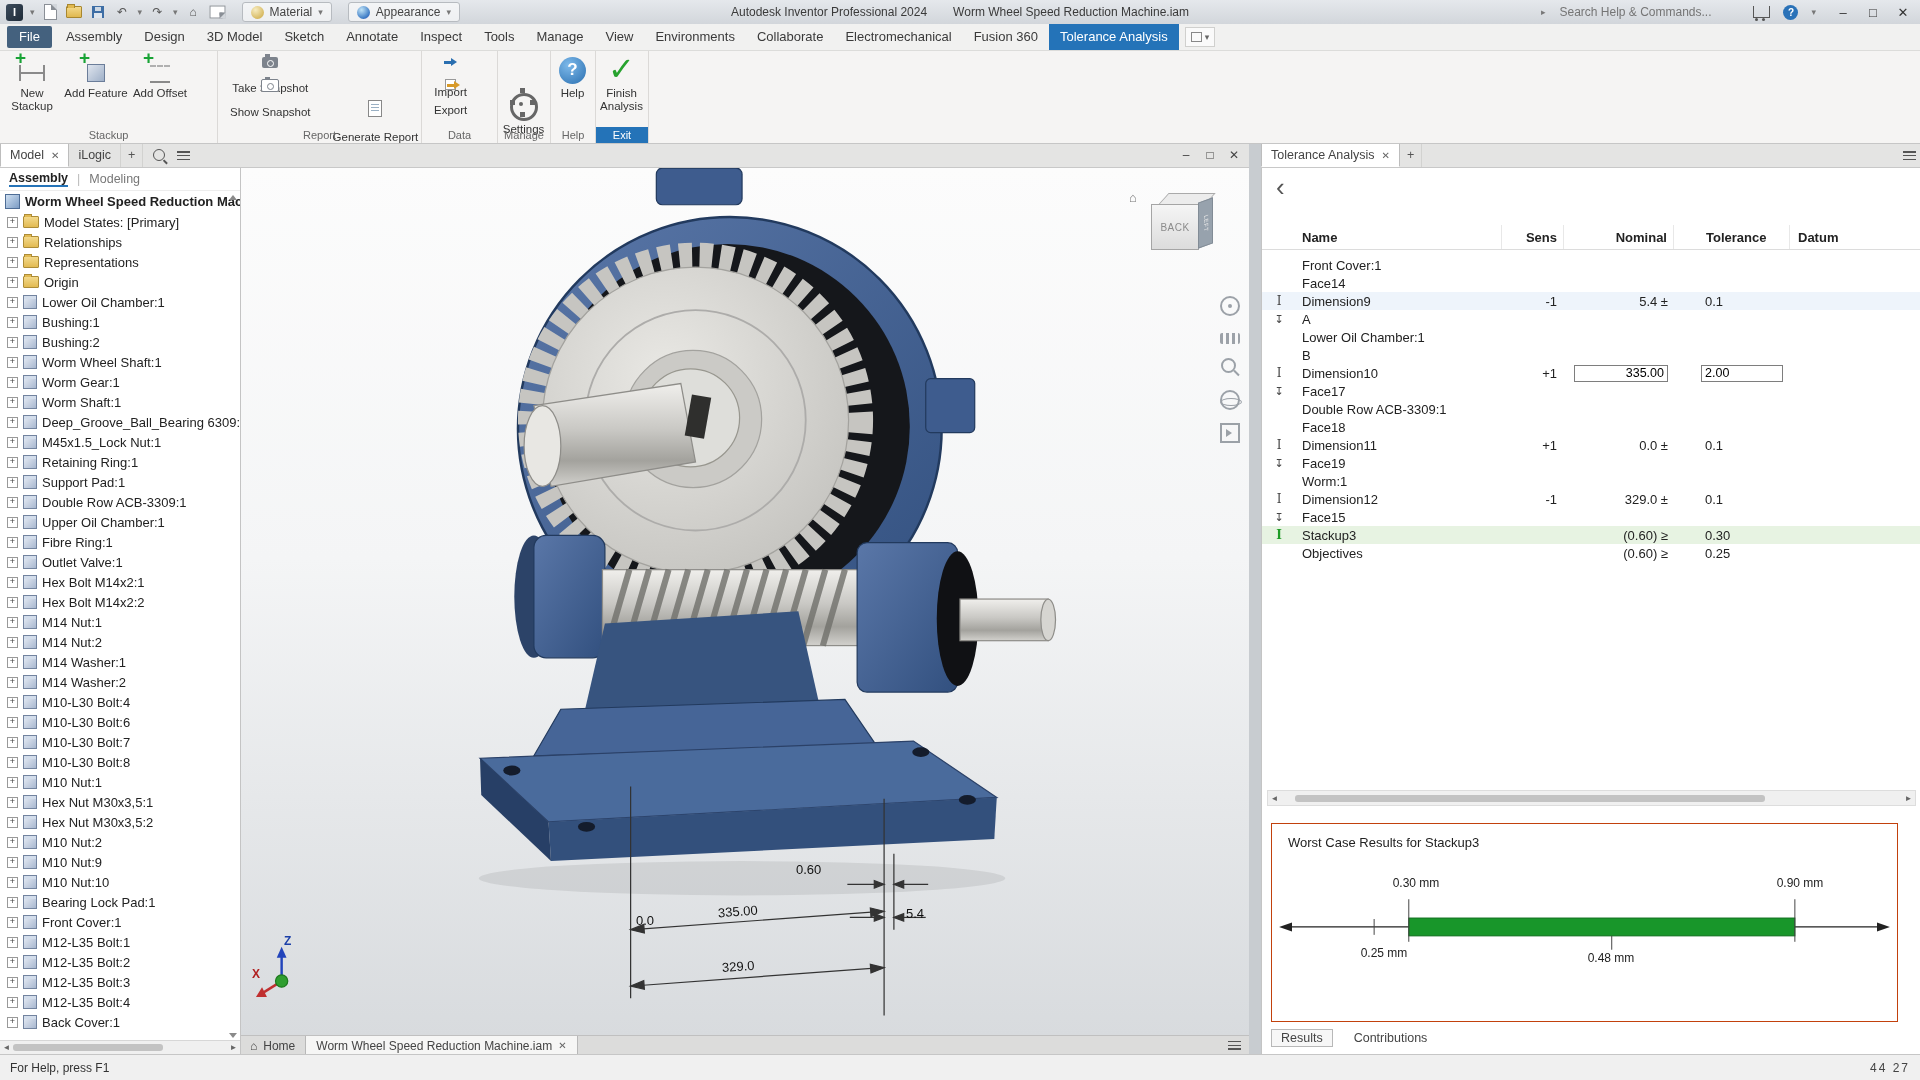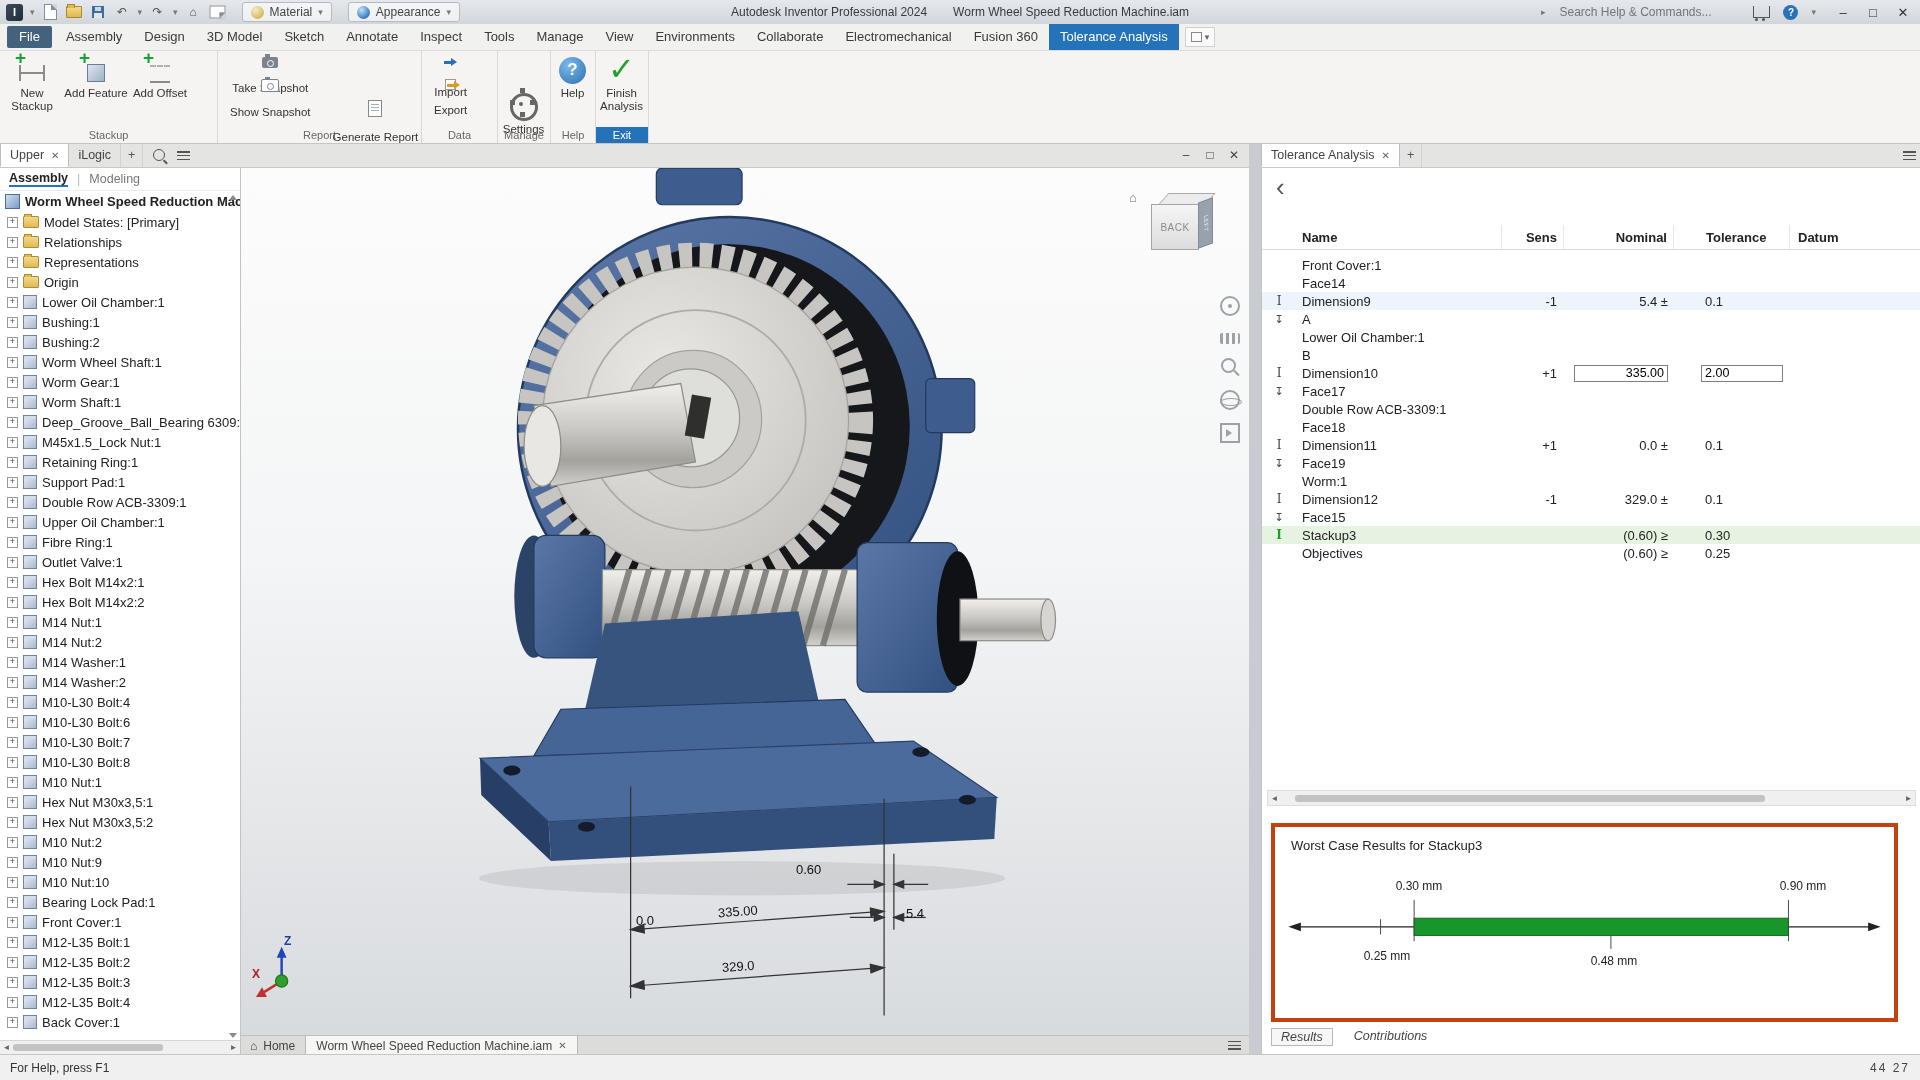--- a/index.html
+++ b/index.html
@@ -175,29 +175,29 @@
   .gut.gdim{font-family:"DejaVu Serif","Liberation Serif",serif;color:#444;}
   .gut.garrow{color:#444;font-size:11px;}
   .gut.gstackup{font-family:"DejaVu Serif","Liberation Serif",serif;color:#1f9c27;font-weight:bold;}
   .trow.hl-green{background:#e7f3e2;}
   .trow.hl-blue{background:#eef4fb;}
   .ebox{border:1px solid #7e7e7e;background:#fff;height:15px;font-size:12.5px;font-family:inherit;padding:0 3px;box-sizing:content-box;outline:none;}
   .ebox.nomv{width:86px;text-align:right;}
   .ebox.tolv{width:74px;text-align:left;}
   .rpsb{position:absolute;left:5px;right:5px;top:622px;height:14px;background:#f0f0f0;border:1px solid #ddd;display:flex;align-items:center;}
   .rpsb .hs-thumb{width:470px;margin-left:14px;}
-  .chartbox{position:absolute;left:9px;top:655px;width:627px;height:199px;border:4px solid #c2410c;background:#fff;box-sizing:border-box;}
+  .chartbox{position:absolute;left:9px;top:655px;width:627px;height:199px;border:1px solid #c2410c;background:#fff;box-sizing:border-box;}
   .chart-title{position:absolute;left:16px;top:11px;font-size:13px;color:#222;}
   .chart-svg{position:absolute;left:0;top:0;width:100%;height:100%;}
   .cl{position:absolute;font-size:12px;color:#222;width:80px;text-align:center;}
   .cl-030{left:104px;top:52px;}
   .cl-090{left:488px;top:52px;}
   .cl-025{left:72px;top:122px;}
   .cl-060{left:299px;top:127px;}
-  .rtabs{position:absolute;left:9px;top:860px;height:20px;display:flex;gap:16px;align-items:flex-start;font-size:12.5px;font-style:italic;}
+  .rtabs{position:absolute;left:9px;top:860px;height:20px;display:flex;gap:16px;align-items:center;font-size:12.5px;}
   .rtab{color:#444;padding:1px 5px;}
   .rtab.active{border:1px solid #b8b8b8;background:#f7f7f7;padding:1px 9px;}
   
   .statusbar{position:absolute;left:0;top:1054px;width:1920px;height:26px;background:#f0f0f0;border-top:1px solid #c6c6c6;
      display:flex;align-items:center;font-size:12px;color:#333;padding:0 10px;box-sizing:border-box;z-index:31;}
   .sb-right{margin-left:auto;color:#444;letter-spacing:2px;}
 </style>
 </head>
 <body>
 
@@ -366,21 +366,21 @@
           <span class="ic-check">✓</span>
         </span>
       <span>Finish Analysis</span>
     </div>
     <div class="glabel">Exit</div>
   </div>
 </div>
 
 <div class="dock-strip" id="strip-left">
   <div class="ptab active">
-    <span>Upper</span>
+    <span>Model</span>
     <span class="x">✕</span>
   </div>
   <div class="ptab">
     <span>iLogic</span>
   </div>
   <div class="ptab plus">+</div>
   <div class="strip-tools">
     <span class="mag"></span>
     <span class="burger"></span>
   </div>

